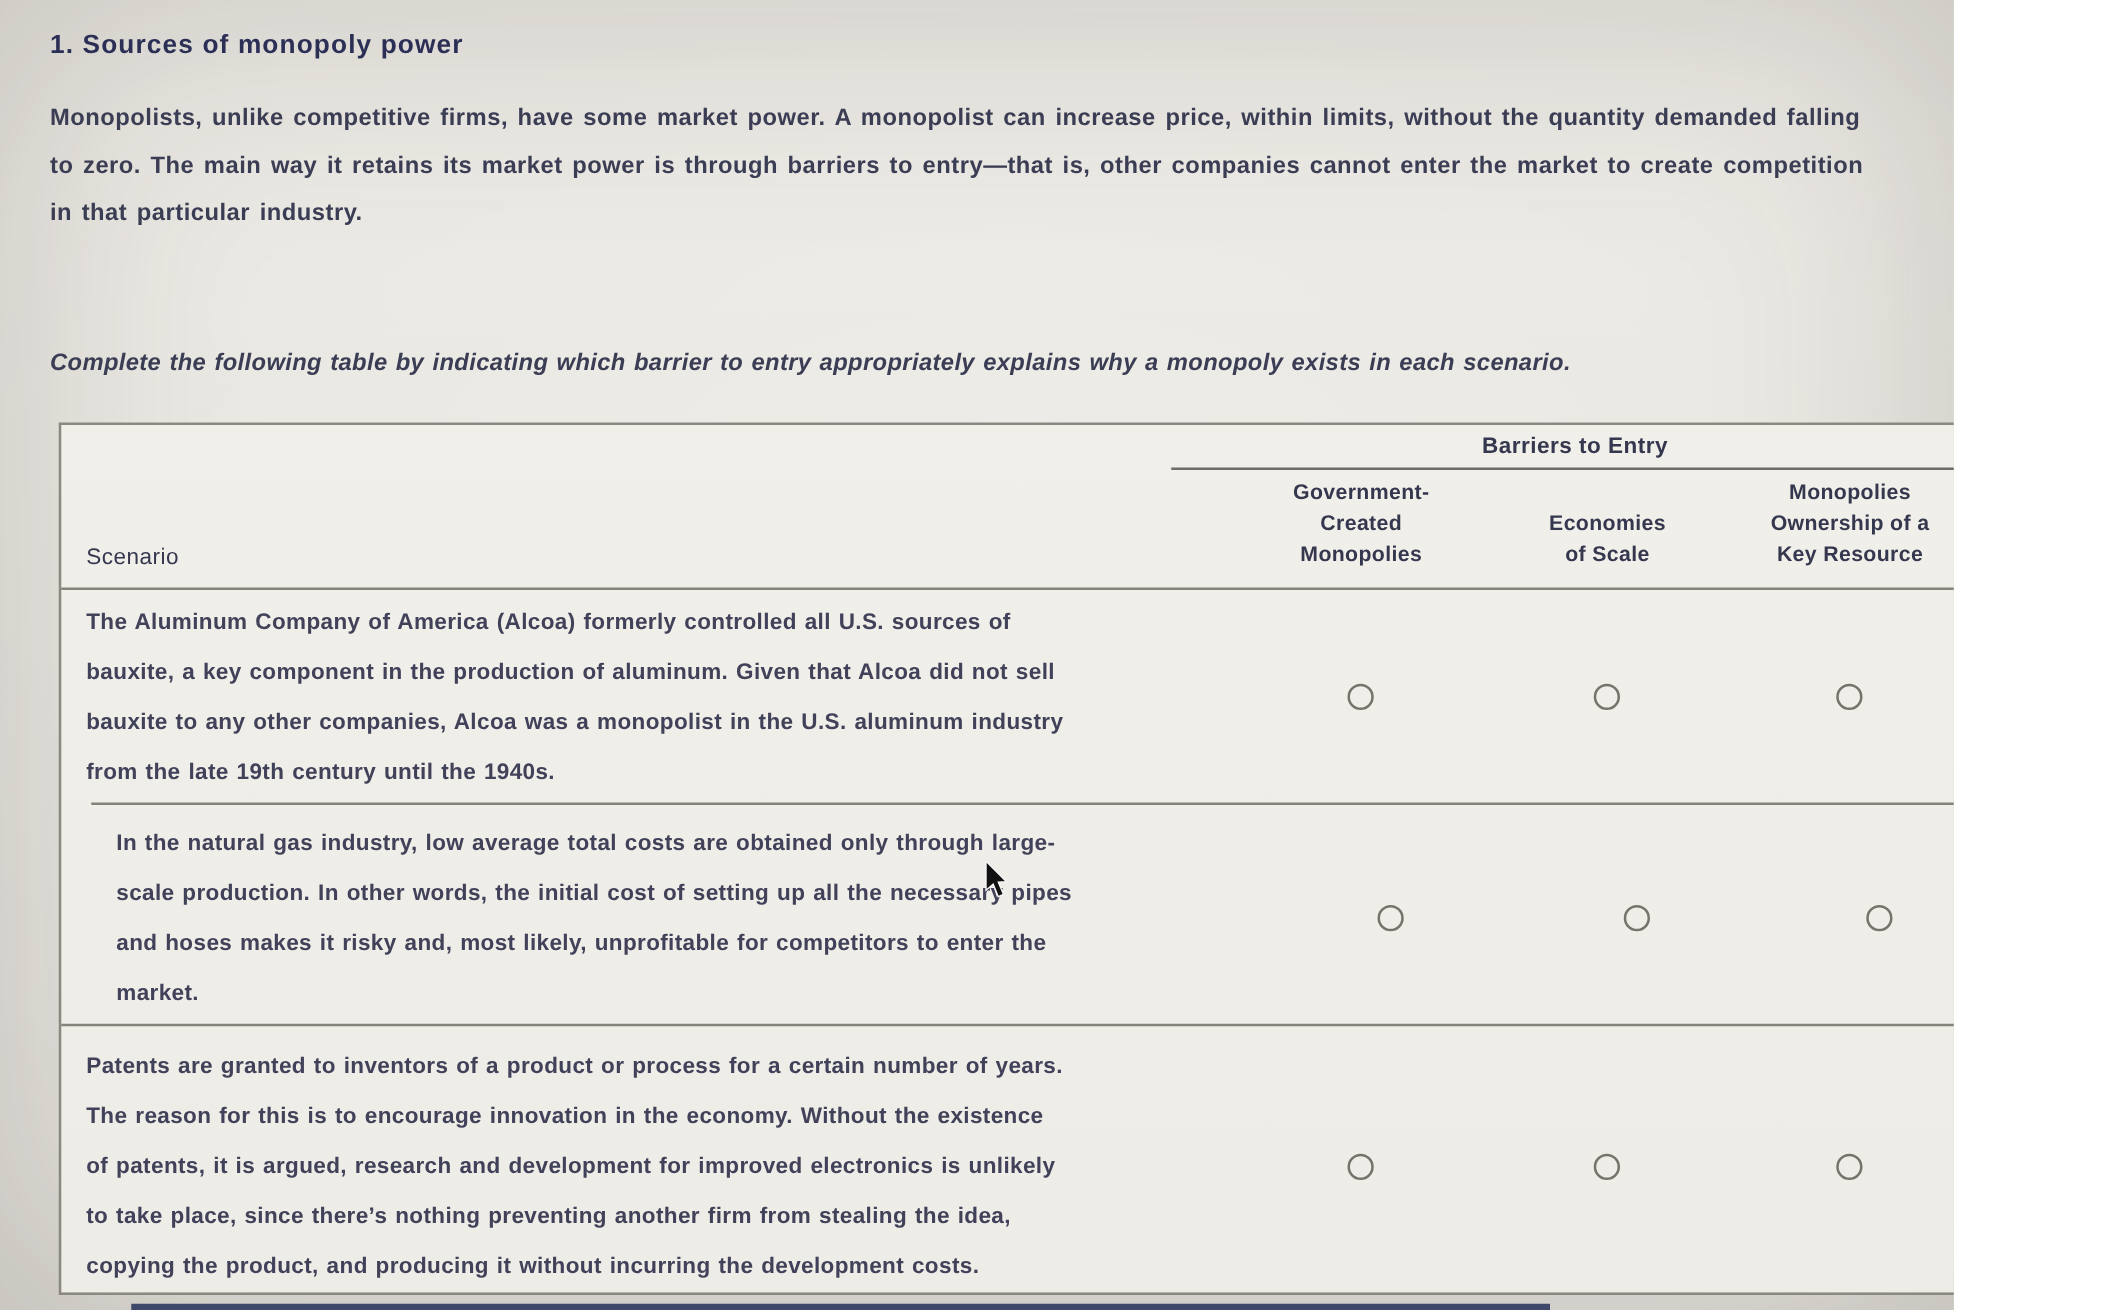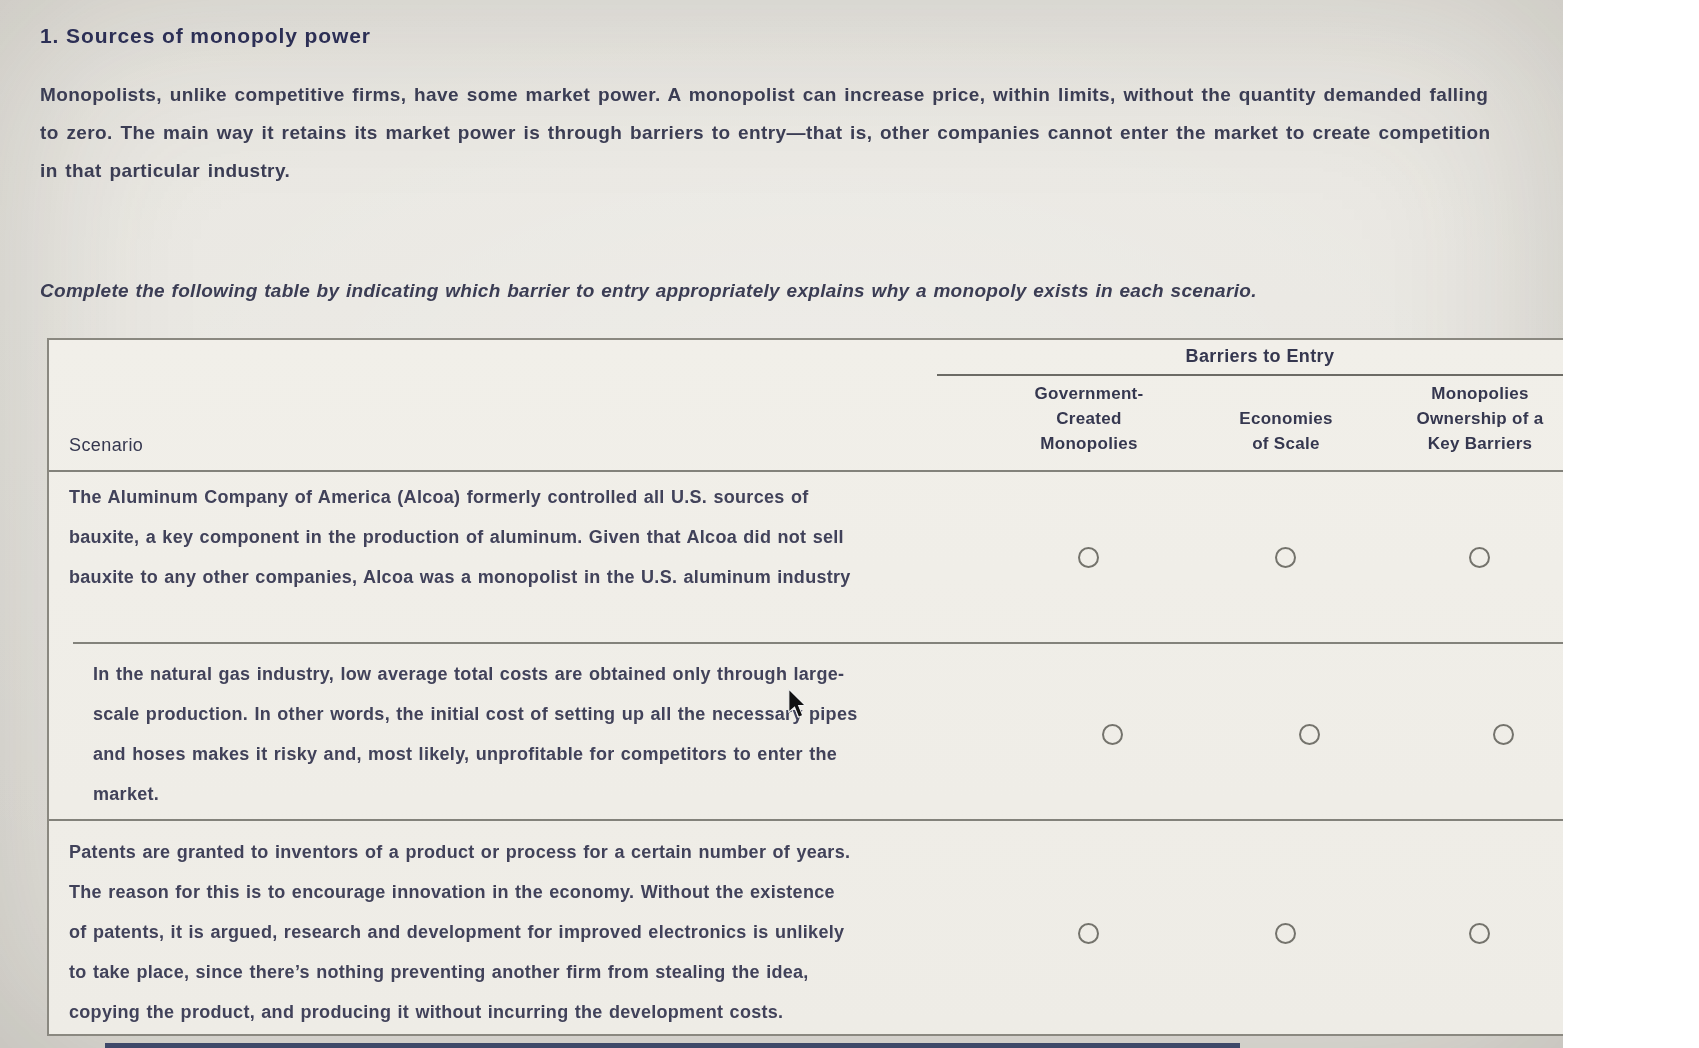--- a/index.html
+++ b/index.html
@@ -121,31 +121,32 @@
         <div>Created</div>
         <div>Monopolies</div>
       </div>
       <div class="colhead c2">
         <div>Economies</div>
         <div>of Scale</div>
       </div>
       <div class="colhead c3">
         <div>Monopolies</div>
         <div>Ownership of a</div>
-        <div>Key Barriers</div>
+        <div>Key Resource</div>
       </div>
 
       <div class="scenario-label">Scenario</div>
     </div>
 
     <div class="trow r1">
       <div class="scenario-text">
         <div class="tline">The Aluminum Company of America (Alcoa) formerly controlled all U.S. sources of</div>
         <div class="tline">bauxite, a key component in the production of aluminum. Given that Alcoa did not sell</div>
         <div class="tline">bauxite to any other companies, Alcoa was a monopolist in the U.S. aluminum industry</div>
+        <div class="tline">from the late 19th century until the 1940s.</div>
       </div>
       <span class="radio c1"></span>
       <span class="radio c2"></span>
       <span class="radio c3"></span>
     </div>
 
     <div class="trow r2">
       <div class="scenario-text">
         <div class="tline">In the natural gas industry, low average total costs are obtained only through large-</div>
         <div class="tline">scale production. In other words, the initial cost of setting up all the necessary pipes</div>

